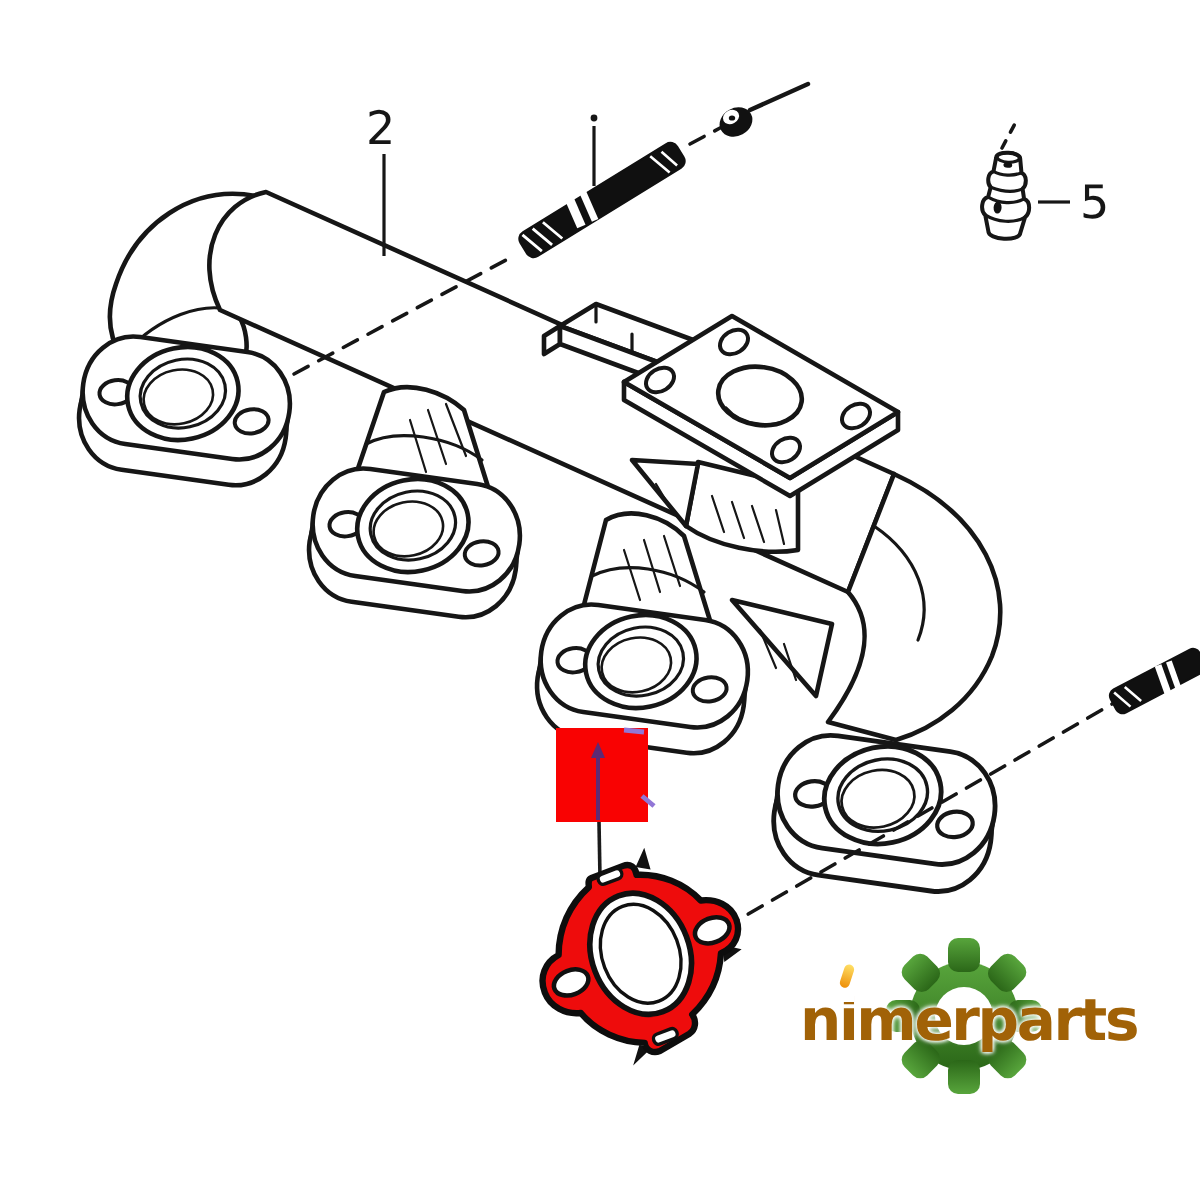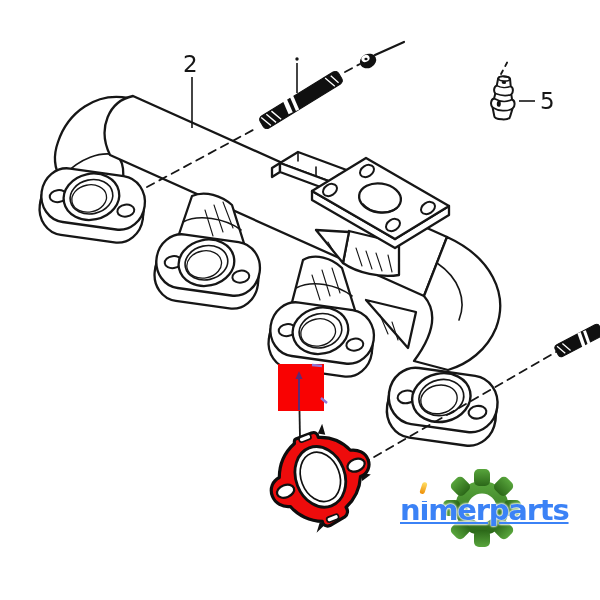--- a/index.html
+++ b/index.html
@@ -13,23 +13,23 @@
   .lnthinner{fill:none;stroke:#161616;stroke-width:1.3;stroke-linecap:round;}
   .hatch    {fill:none;stroke:#161616;stroke-width:1.1;stroke-linecap:round;}
   .dash     {fill:none;stroke:#161616;stroke-width:1.8;stroke-dasharray:8 6;stroke-linecap:round;}
   .solidblk {fill:#101010;stroke:#101010;stroke-width:1;}
   .callout  {font:400 23px "DejaVu Sans","Liberation Sans",sans-serif;fill:#161616;}
   .leader   {stroke:#161616;stroke-width:1.6;fill:none;}
   
   .logo{position:absolute;left:394px;top:466px;width:190px;height:90px;}
   .logo .gear{position:absolute;left:46px;top:0px;width:84px;height:84px;}
   .logo .wordmark{position:absolute;left:6px;top:27px;line-height:29px;
-      font:bold 29px "DejaVu Sans","Liberation Sans",sans-serif;color:#3b82f6;
+      font:bold 29px "DejaVu Sans","Liberation Sans",sans-serif;color:#a16207;
       letter-spacing:-1.2px;white-space:nowrap;
-      text-shadow:0 0 2px #fff,0 0 2px #fff,0 0 3px #fff;text-decoration:underline;}
+      text-shadow:0 0 2px #fff,0 0 2px #fff,0 0 3px #fff;}
   .logo .dot-mask{position:absolute;left:24px;top:27px;width:9px;height:8px;background:#fff;}
   .logo .flame{position:absolute;left:27px;top:16px;width:4.5px;height:12px;border-radius:3px;
       background:linear-gradient(#ffe066,#ee8e07);transform:rotate(18deg);}
 </style>
 </head>
 <body>
 
 <div class="stage">
   <svg width="600" height="600" viewBox="0 0 600 600">
     <defs>

